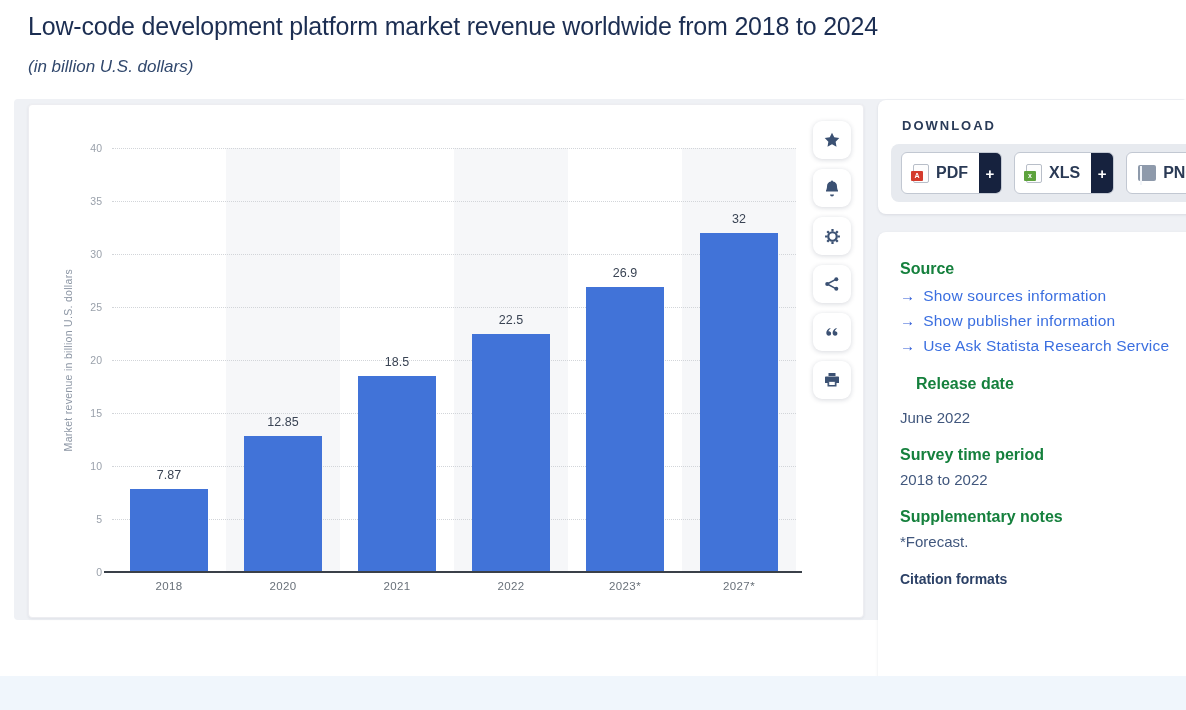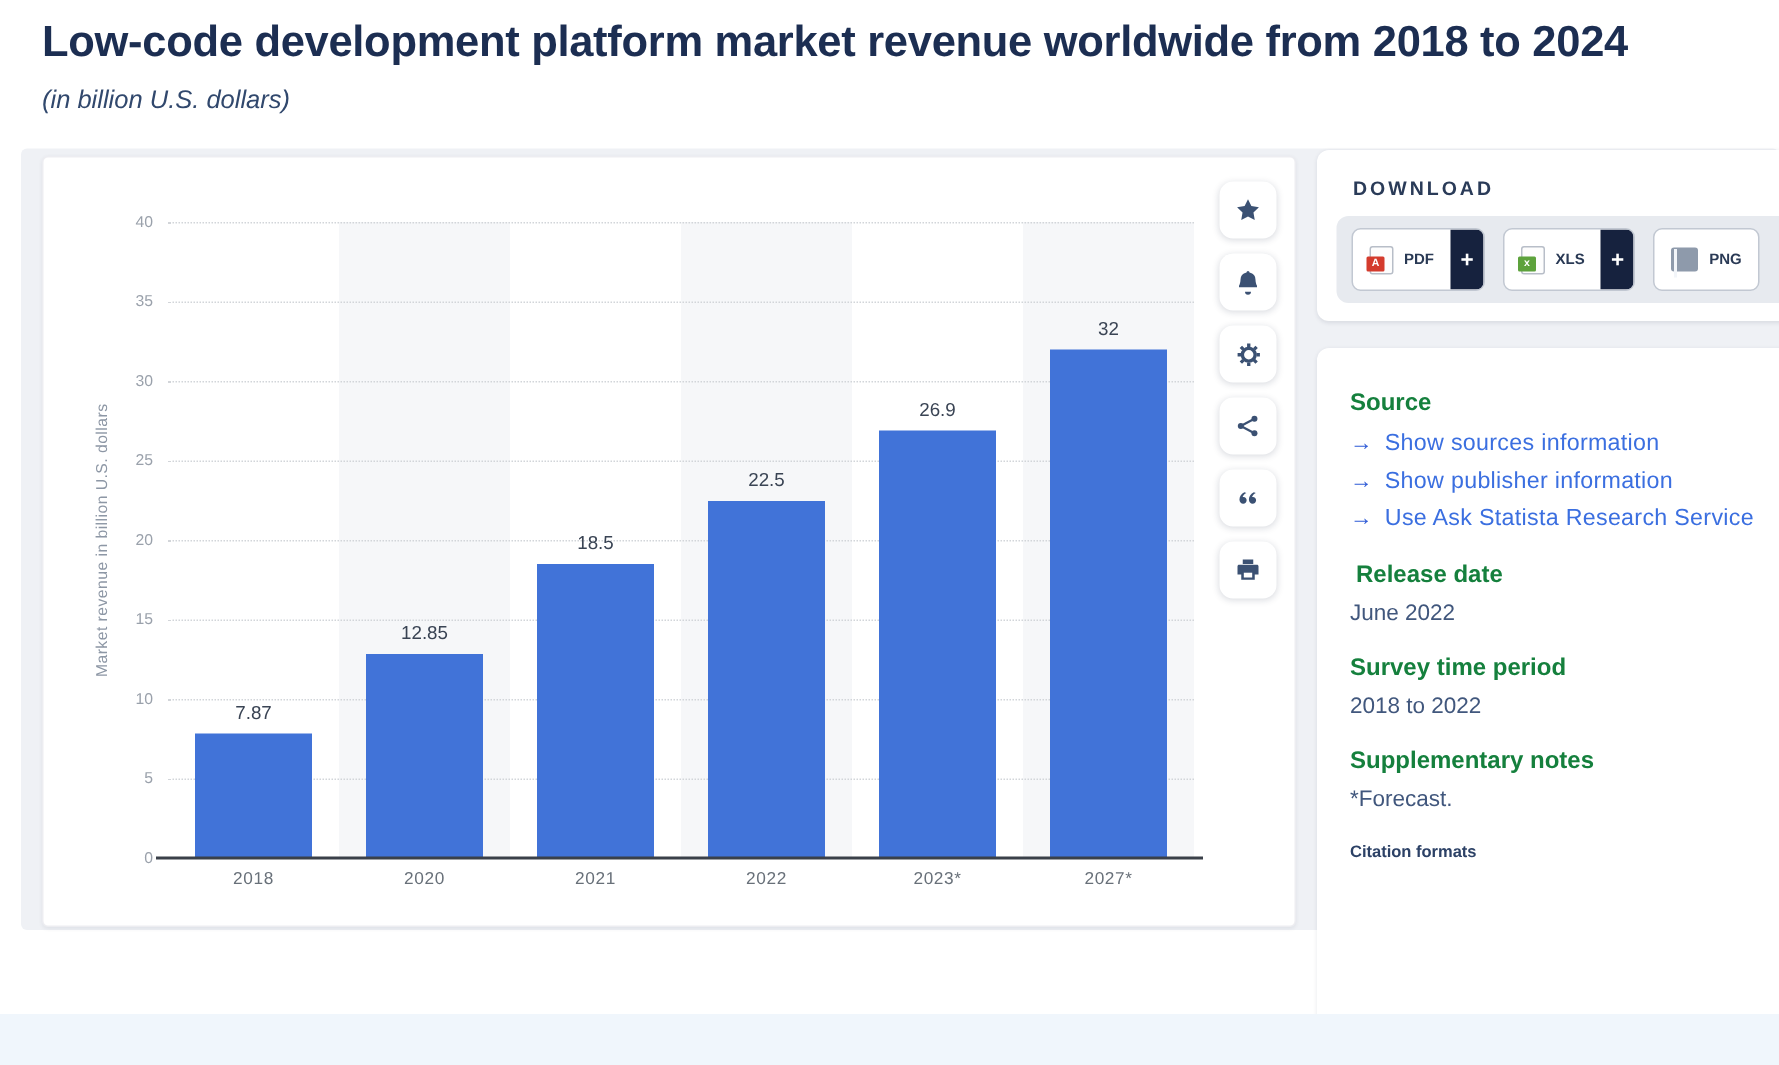--- a/index.html
+++ b/index.html
@@ -4,21 +4,21 @@
 <style>
   html,body{margin:0;padding:0;}
   body{
     width:1186px;height:710px;position:relative;overflow:hidden;
     background:#ffffff;font-family:"Liberation Sans",sans-serif;
     -webkit-font-smoothing:antialiased;
   }
   .abs{position:absolute;}
 
   
-  .page-title{left:28px;top:12px;font-size:29px;font-weight:700;color:#1c2e52;letter-spacing:-0.2px;}
+  .page-title{left:28px;top:12px;font-size:25px;font-weight:400;color:#1c2e52;letter-spacing:-0.2px;}
   .page-subtitle{left:28px;top:57px;font-size:17px;font-style:italic;color:#31486d;}
 
   
   .backdrop{left:14px;top:99px;width:1172px;height:521px;background:#eff1f5;border-radius:4px;}
 
   
   .chart-card{left:28px;top:104px;width:836px;height:514px;background:#fff;border:1px solid #ededf1;
     border-radius:4px;box-shadow:0 1px 3px rgba(20,30,60,.07);box-sizing:border-box;}
   .ylabel-wrap{left:30px;top:43px;height:424px;width:18px;display:flex;align-items:center;justify-content:center;}
   .ylabel-wrap span{writing-mode:vertical-rl;transform:rotate(180deg);font-size:10.5px;color:#8d97a5;white-space:nowrap;letter-spacing:.3px;}
@@ -39,41 +39,41 @@
   .tool-btn svg{display:block;}
 
   
   .download-card{left:878px;top:100px;width:332px;height:114px;background:#fff;border-radius:8px;
     box-shadow:0 1px 3px rgba(20,30,60,.1);box-sizing:border-box;padding:18px 0 0 24px;}
   .download-label{font-size:13px;font-weight:700;letter-spacing:2px;color:#2a3b58;}
   .download-row{margin-top:11px;margin-left:-11px;background:#e7eaef;border-radius:8px;padding:8px 10px;
     display:flex;gap:12px;width:340px;}
   .dl-btn{display:flex;align-items:stretch;background:#fff;border:1px solid #c2c8d2;border-radius:6px;overflow:hidden;height:42px;box-sizing:border-box;}
   .dl-main{display:flex;align-items:center;gap:7px;padding:0 11px;cursor:pointer;}
-  .dl-label{font-size:10px;font-weight:700;color:#2a3a55;}
+  .dl-label{font-size:16px;font-weight:700;color:#2a3a55;}
   .dl-plus{width:22px;background:#16223e;color:#fff;display:flex;align-items:center;justify-content:center;
     font-size:15px;font-weight:700;cursor:pointer;}
   .file-icon{position:relative;width:16px;height:19px;background:#fdfdfd;border:1px solid #b8bec8;border-radius:2px;box-sizing:border-box;}
   .file-icon .block{position:absolute;left:-3px;bottom:1px;width:12px;height:10px;border-radius:1px;
     color:#fff;font-size:7px;font-weight:700;line-height:10px;text-align:center;}
   .file-icon.pdf .block{background:#d43b2d;}
   .file-icon.xls .block{background:#5da23c;}
   .img-icon{width:18px;height:16px;background:#8e9aab;border-radius:2px;padding:2px;box-sizing:border-box;}
   .img-icon .inner{width:100%;height:100%;background:linear-gradient(#bcd4ee 55%,#e8d28a 55%);border:1px solid #f2f5f9;box-sizing:border-box;}
 
   
   .info-card{left:878px;top:232px;width:332px;height:478px;background:#fff;border-radius:8px;
     box-shadow:0 1px 3px rgba(20,30,60,.1);box-sizing:border-box;padding:28px 24px 0 22px;}
   .info-heading{font-size:16px;font-weight:700;color:#15803d;margin:0 0 9px 0;}
   .info-link{display:flex;align-items:baseline;gap:8px;margin-bottom:7px;font-size:15.5px;color:#3b6fe0;
     cursor:pointer;white-space:nowrap;letter-spacing:.2px;}
   .info-link .arrow{color:#2f5bd6;font-size:15px;}
   .info-section{margin-top:20px;}
   .info-value{font-size:15px;color:#41577d;margin-top:7px;}
-  .citation-heading{font-size:11px;font-weight:700;color:#2c4166;margin-top:21px;}
+  .citation-heading{font-size:14px;font-weight:700;color:#2c4166;margin-top:21px;}
 
   
   .bottom-strip{left:0;top:676px;width:1186px;height:34px;background:#f0f6fc;}
 </style>
 </head>
 <body>
 
 <div class="abs page-title">Low-code development platform market revenue worldwide from 2018 to 2024</div>
 <div class="abs page-subtitle">(in billion U.S. dollars)</div>
 
@@ -228,21 +228,21 @@
         <span class="arrow">→</span>
         <span>Show publisher information</span>
       </div>
       <div class="info-link">
         <span class="arrow">→</span>
         <span>Use Ask Statista Research Service</span>
       </div>
     </div>
   <div id="info-sections">
       <div class="info-section">
-        <div class="info-heading" style="margin:4px">Release date</div>
+        <div class="info-heading" style="margin:16px">Release date</div>
         <div class="info-value">June 2022</div>
       </div>
       <div class="info-section">
         <div class="info-heading" style="margin:0">Survey time period</div>
         <div class="info-value">2018 to 2022</div>
       </div>
       <div class="info-section">
         <div class="info-heading" style="margin:0">Supplementary notes</div>
         <div class="info-value">*Forecast.</div>
       </div>

